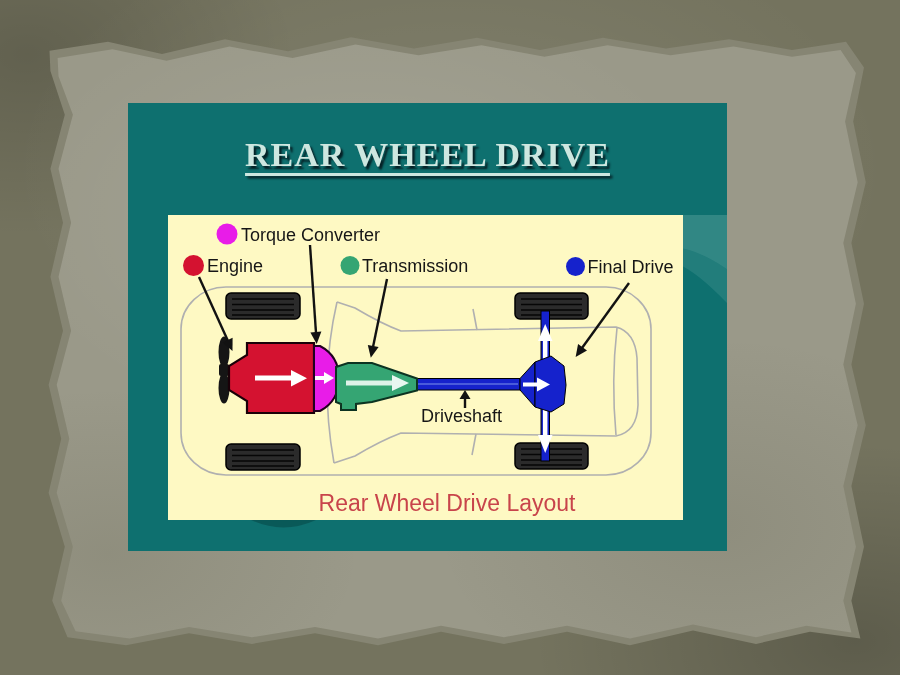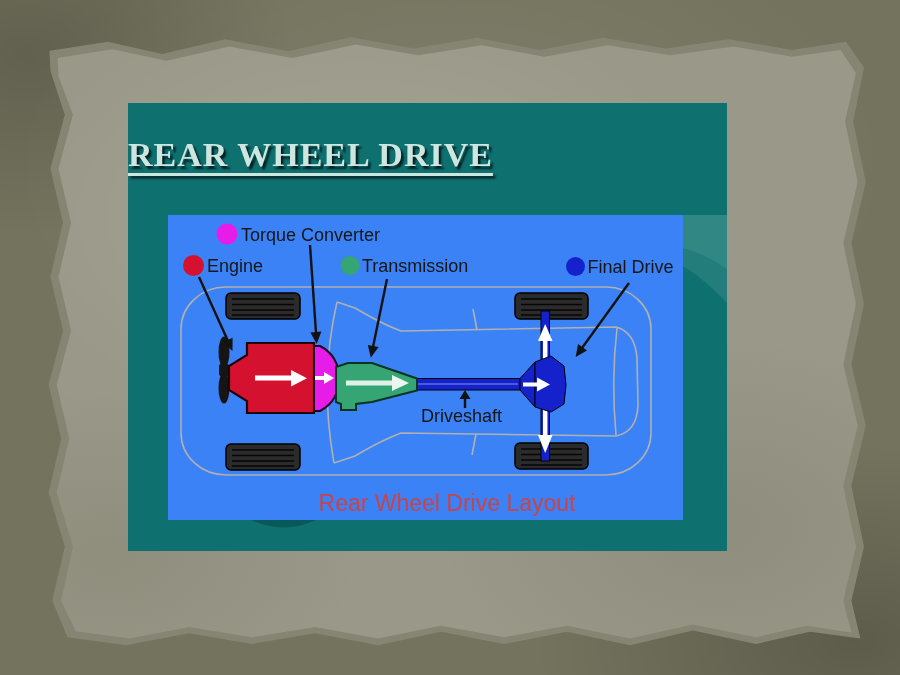--- a/index.html
+++ b/index.html
@@ -14,25 +14,25 @@
     clip-path:polygon(5.5% 7.5%,12% 6.2%,18% 8%,25% 5.8%,32% 7.6%,39% 5.5%,46% 7.2%,53% 5.6%,60% 7.4%,67% 5.6%,74% 7.2%,81% 5.8%,88% 7.4%,94% 6.2%,96% 10%,94.8% 18%,96.2% 27%,94.6% 36%,96% 45%,94.6% 54%,96.2% 63%,94.6% 72%,96% 81%,94.6% 89%,95.6% 94.6%,90% 93.6%,84% 95.4%,77% 93.4%,70% 95.6%,63% 93.6%,56% 95.4%,49% 93.6%,42% 95.6%,35% 93.8%,28% 95.4%,21% 93.8%,14% 95.6%,7.5% 94.4%,5.8% 89%,7.2% 81%,5.4% 73%,6.8% 65%,5.4% 57%,7% 49%,5.6% 41%,7% 33%,5.6% 25%,7.2% 17%,5.6% 10.5%);}
   .paper{position:absolute;inset:0;
     background:
       radial-gradient(ellipse 55% 45% at 40% 32%, rgba(255,255,255,0.10), transparent 72%),
       radial-gradient(ellipse 45% 40% at 80% 78%, rgba(62,60,42,0.12), transparent 70%),
       radial-gradient(ellipse 40% 35% at 12% 82%, rgba(70,68,48,0.13), transparent 70%),
       #9a9989;
     clip-path:polygon(6.4% 8.6%,12.5% 7.3%,18.5% 9%,25.5% 6.9%,32.5% 8.6%,39.5% 6.6%,46.5% 8.2%,53.5% 6.7%,60.5% 8.4%,67.5% 6.7%,74.5% 8.2%,81.5% 6.9%,88% 8.4%,93.4% 7.4%,95.1% 10.8%,93.9% 18%,95.3% 27%,93.7% 36%,95.1% 45%,93.7% 54%,95.3% 63%,93.7% 72%,95.1% 81%,93.7% 89%,94.6% 93.7%,89.6% 92.7%,84% 94.4%,77% 92.5%,70% 94.6%,63% 92.7%,56% 94.4%,49% 92.7%,42% 94.6%,35% 92.9%,28% 94.4%,21% 92.9%,14.4% 94.6%,8.4% 93.5%,6.8% 89%,8.1% 81%,6.3% 73%,7.7% 65%,6.3% 57%,7.9% 49%,6.5% 41%,7.9% 33%,6.5% 25%,8.1% 17%,6.5% 11.3%);}
   .slide{position:absolute;left:128px;top:103px;width:599px;height:448px;overflow:hidden;}
   .deco{position:absolute;left:0;top:0;}
-  .title{position:absolute;left:0;right:0;top:33px;margin:0;text-align:left;
+  .title{position:absolute;left:0;right:0;top:33px;margin:0;text-align:center;
     font-family:"Liberation Serif", serif;font-weight:bold;font-size:34px;letter-spacing:1px;
     text-shadow:2.5px 2.5px 2px rgba(4,24,30,0.9);
     text-decoration:underline;text-underline-offset:7px;text-decoration-thickness:2.5px;}
-  .panel{position:absolute;left:40px;top:112px;width:515px;height:305px;background:#3b82f6;}
+  .panel{position:absolute;left:40px;top:112px;width:515px;height:305px;background:#fef9c3;}
   .lg-text{font-family:"Liberation Sans", sans-serif;font-size:18px;fill:#161616;}
   .cap-text{font-family:"Liberation Sans", sans-serif;font-size:23px;}
   .outline{fill:none;stroke:#b0b0b0;stroke-width:1.6px;}
   .ptr{stroke:#121212;stroke-width:2.4px;}
   .ptr-h{fill:#121212;}
   .warr{stroke:#ffffff;}
   .treads{stroke:#060606;stroke-width:1.7px;}
 </style>
 </head>
 <body>

